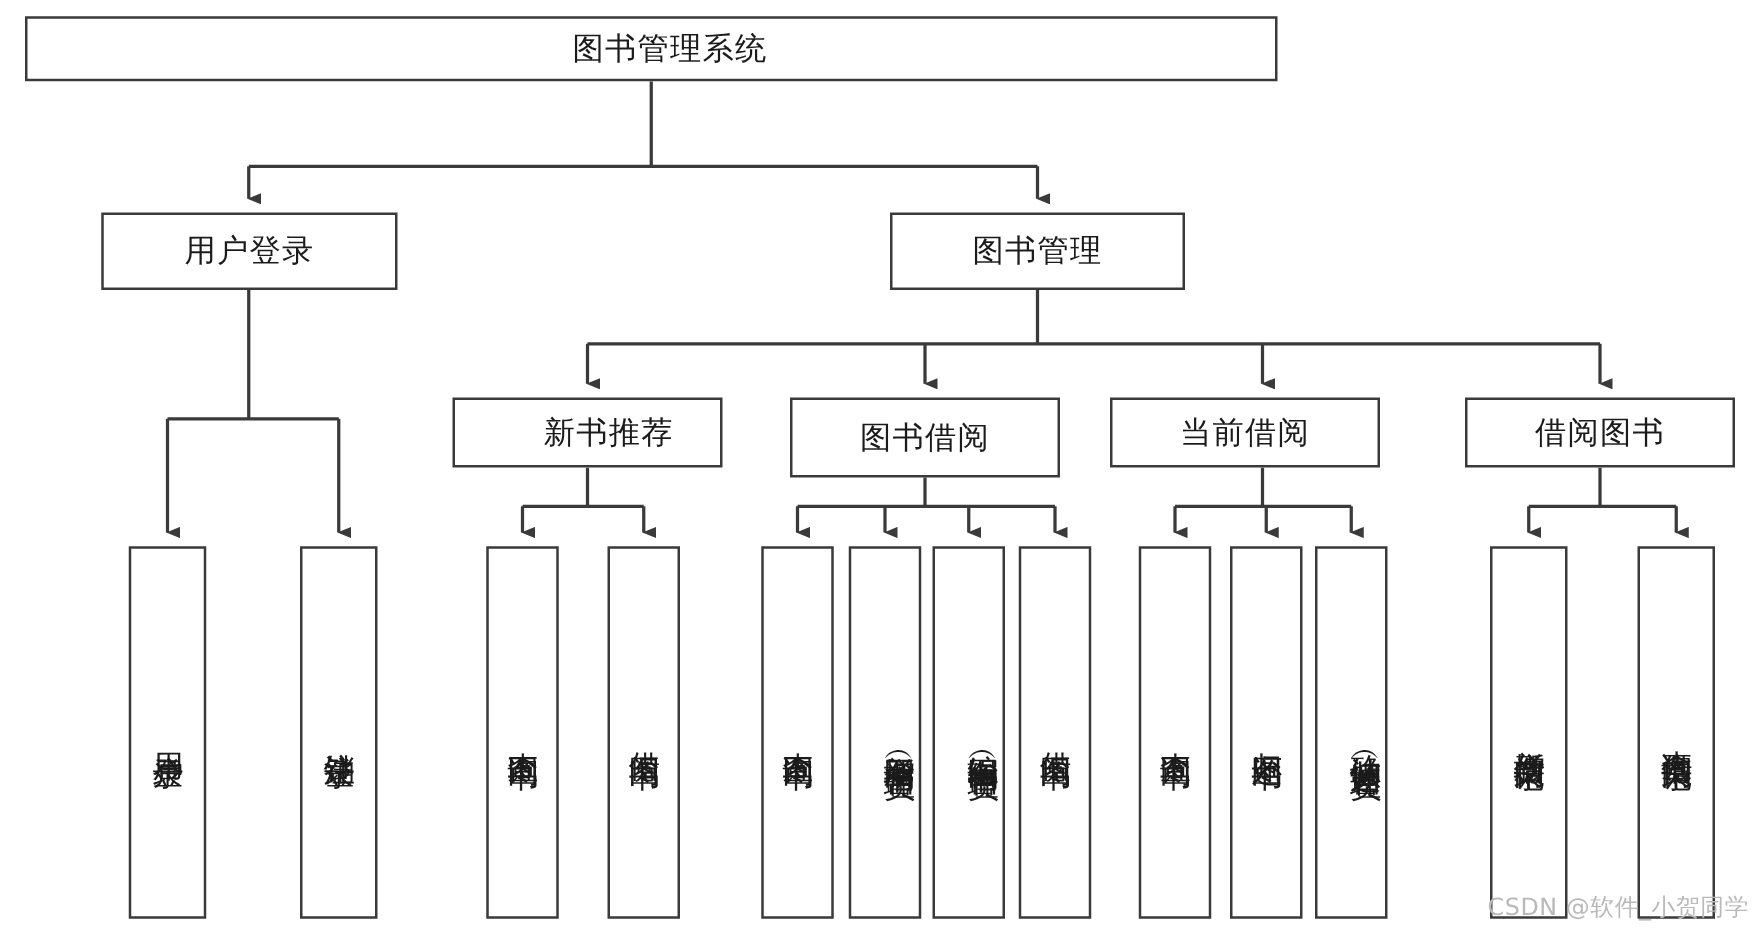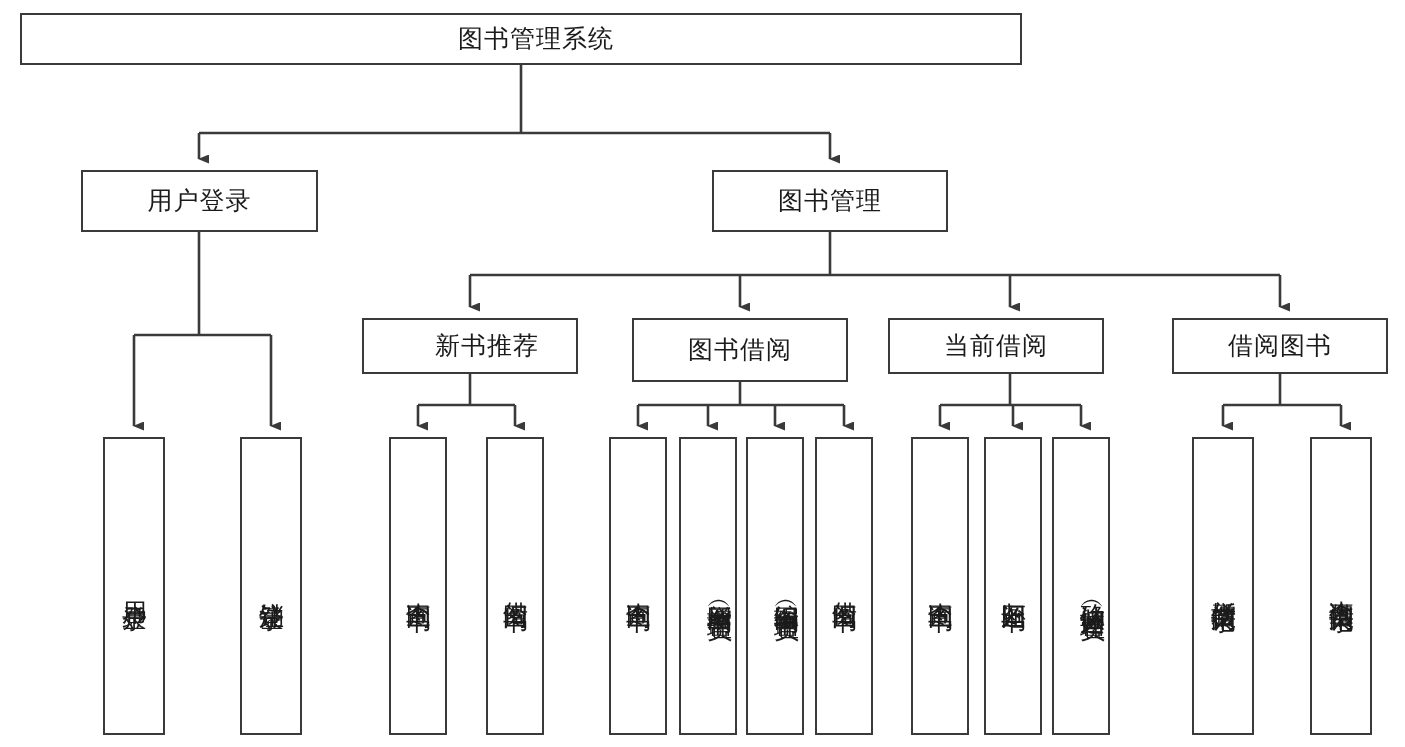--- a/index.html
+++ b/index.html
@@ -177,14 +177,15 @@
         <span>确认归还（管理员）</span>
       </div>
       <div class="node node-v leaf-short" style="left: 1192px; top: 437px; width: 62px; height: 298px;">
         <span>新增借阅记录</span>
       </div>
       <div class="node node-v leaf-short" style="left: 1310px; top: 437px; width: 62px; height: 298px;">
         <span>查询借阅记录</span>
       </div>
     </div>
 
+  <div class="watermark" style="left: 1190px; top: 713px;">CSDN @软件_小贺同学</div>
 
 </div>
 
 </body></html>

